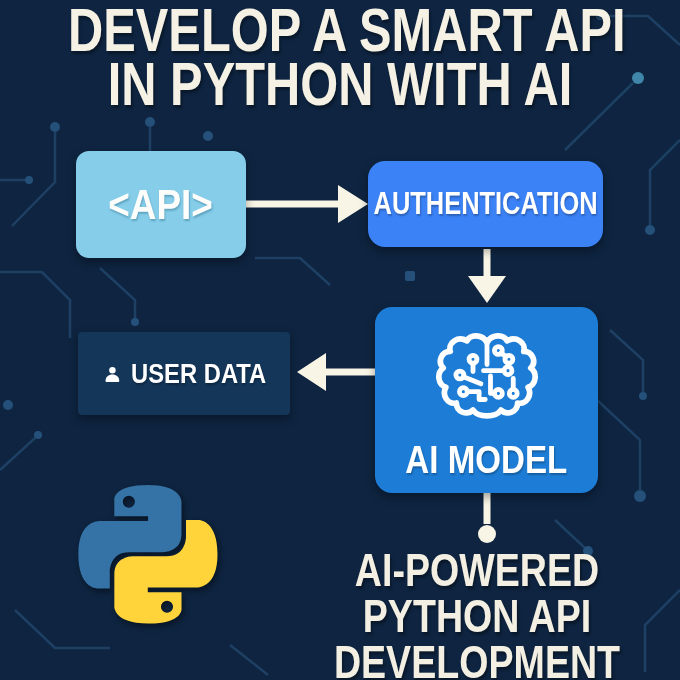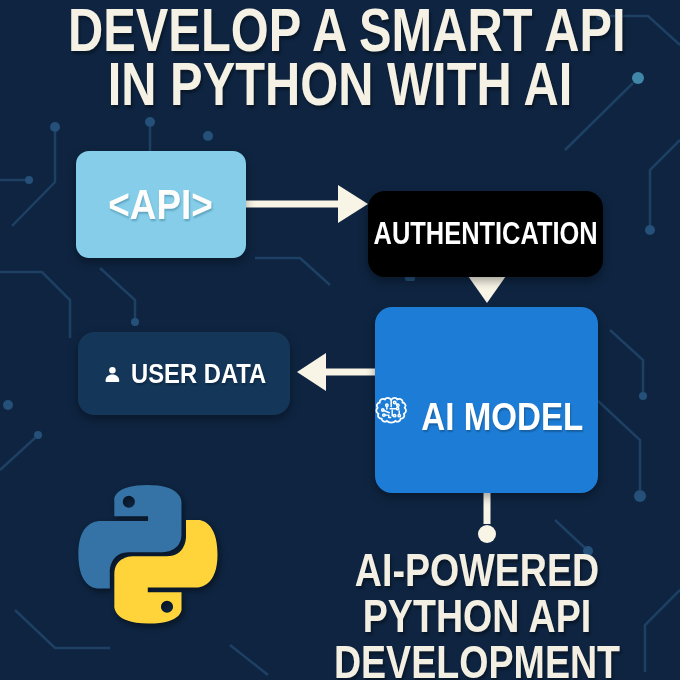--- a/index.html
+++ b/index.html
@@ -24,30 +24,30 @@
   }
   .box .lbl{display:inline-block;transform:scaleX(0.82);white-space:nowrap;
     text-shadow:1px 2px 2px rgba(0,0,0,.25);}
   .box-api{
     left:76px;top:151px;width:170px;height:107px;border-radius:13px;
     background:#85cde8;color:#fdfefb;font-size:42px;
   }
   .box-api .lbl{transform:scaleX(0.88);text-shadow:1px 2px 2px rgba(30,90,120,.35);}
   .box-auth{
     left:368px;top:161px;width:235px;height:86px;border-radius:17px;
-    background:#000000;font-size:31px;margin-top:30px;
+    background:#3b82f6;font-size:31px;
   }
   .box-ai{
     left:375px;top:307px;width:223px;height:186px;border-radius:17px;
-    background:#1d7dd6;flex-direction:row;justify-content:flex-start;
+    background:#1d7dd6;flex-direction:column;justify-content:flex-start;
     padding-top:19px;box-sizing:border-box;font-size:39px;
   }
   .box-ai .lbl{margin-top:14px;transform:scaleX(0.85);}
   .box-user{
-    left:78px;top:332px;width:212px;height:83px;border-radius:16px;
+    left:78px;top:332px;width:212px;height:83px;border-radius:4px;
     background:#133659;font-size:28px;justify-content:flex-start;
     padding-left:26px;box-sizing:border-box;gap:10px;
   }
   .box-user .lbl{transform:scaleX(0.85);transform-origin:left center;}
   
   .caption{
     position:absolute;left:277px;top:547px;width:400px;
     text-align:center;color:#f3efe2;font-weight:700;font-size:47px;line-height:46px;
     transform:scaleX(0.80);transform-origin:50% 0;
     text-shadow:2px 3px 3px rgba(0,0,0,.35);

